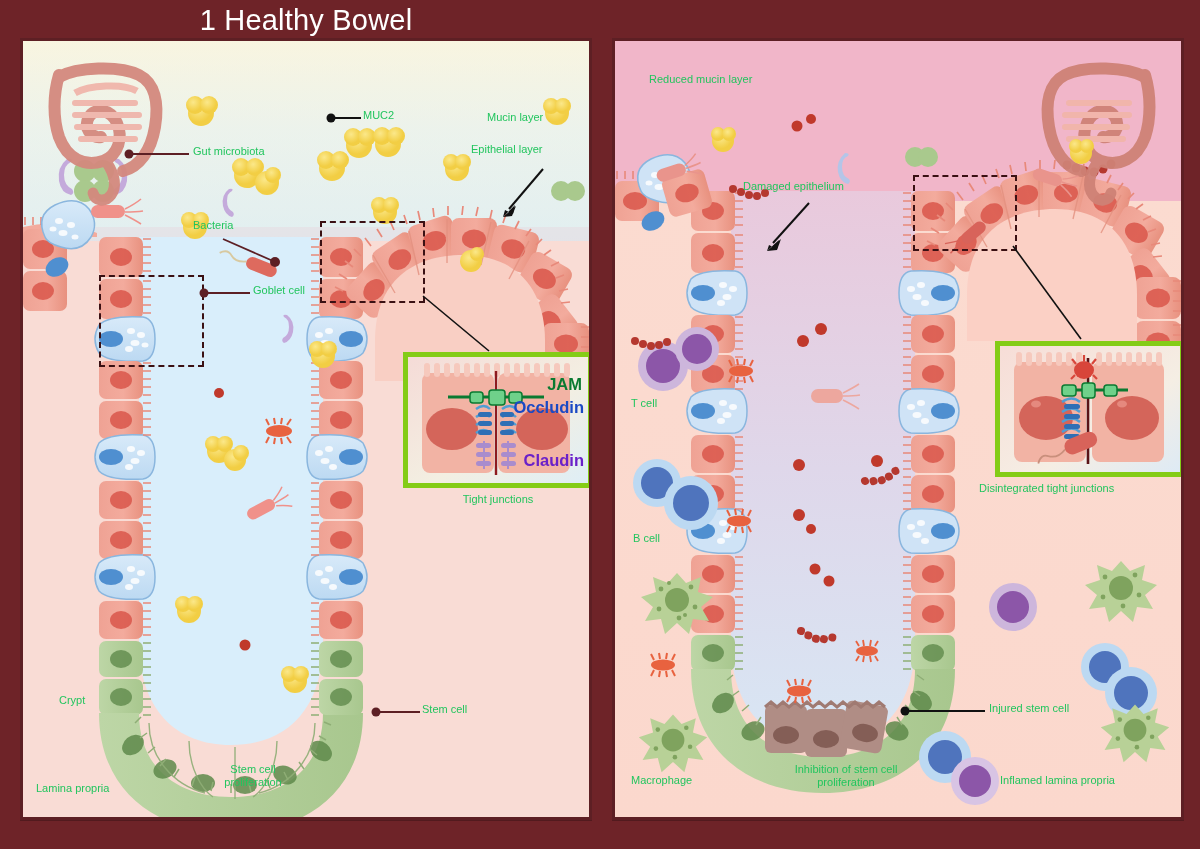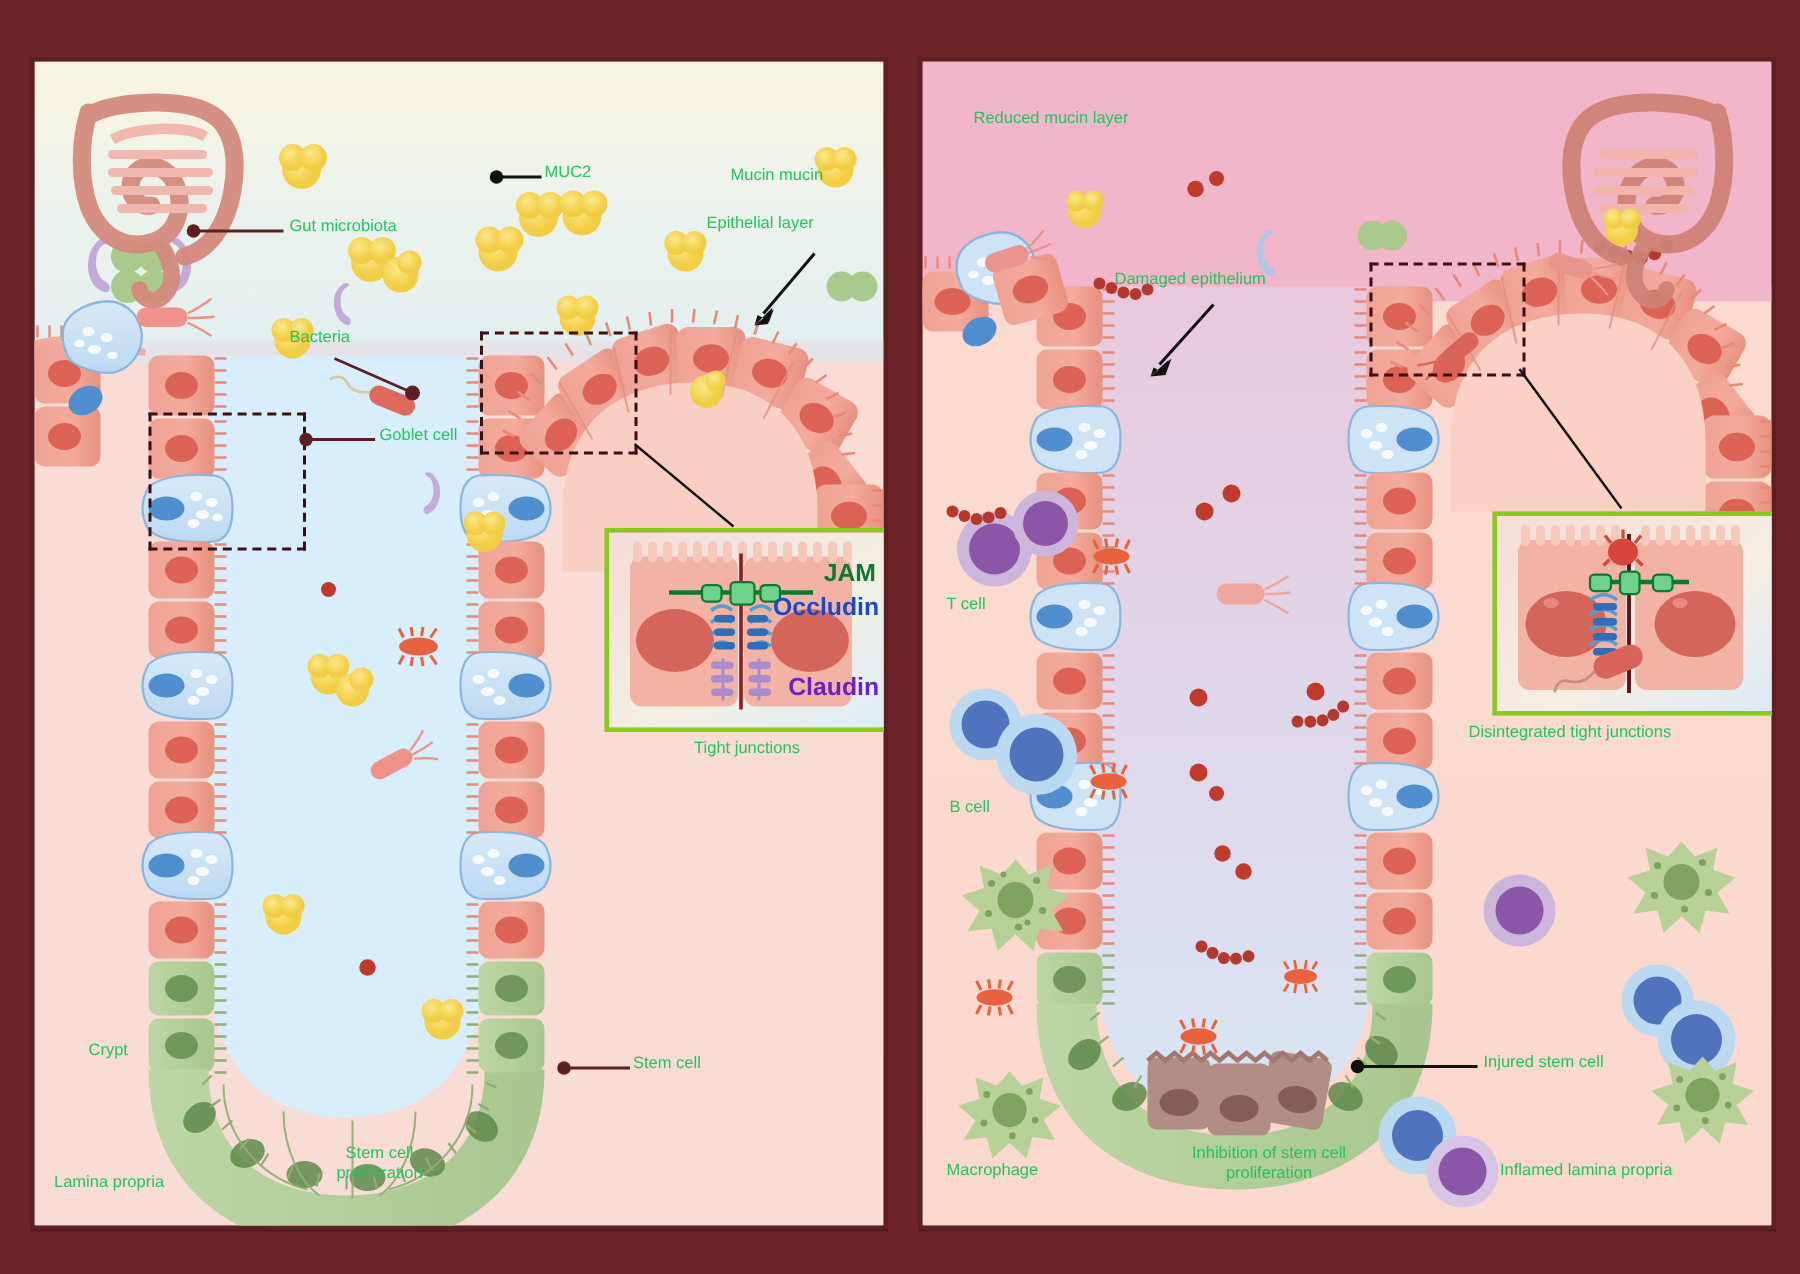--- a/index.html
+++ b/index.html
@@ -33,36 +33,37 @@
   .leader{position:absolute;background:#5d1f24;height:1.6px;transform-origin:0 50%;}
   .leader.blk{background:#111;height:1.5px;}
   .dot{position:absolute;width:9px;height:9px;border-radius:50%;background:#5d1f24;transform:translate(-50%,-50%);}
   .dot.blk{background:#111;}
 
   .arrow{position:absolute;}
   .dashed-box{position:absolute;border:2px dashed #3a1013;box-sizing:border-box;}
 
   
   .inset{
-    position:absolute;background:#f9a8d4;
-    border:3px solid #84cc16;box-sizing:border-box;overflow:hidden;
+    position:absolute;background:#86efac;
+    border:5px solid #84cc16;box-sizing:border-box;overflow:hidden;
   }
 
   .jam{color:#0a7a31;font-weight:bold;}
   .occ{color:#1a49c4;font-weight:bold;}
   .cla{color:#6a20c9;font-weight:bold;}
   .tjlab{position:absolute;font-size:16.5px;white-space:nowrap;}
 
   svg{display:block;overflow:visible;}
 </style>
 </head>
 <body>
 
 <div id="root">
 
+  <div class="panel-title" style="left:20px;top:4px;width:572px;">1 Healthy Bowel</div>
 
   <div class="panel" style="left:20px;top:38px;width:572px;height:782px;border:3px solid #5d1f24;box-sizing:border-box;">
     <div class="panel-inner">
 
       <svg width="566" height="776" viewBox="0 0 566 776">
         <defs>
           <linearGradient id="h-bg" x1="0" y1="0" x2="0" y2="1">
             <stop offset="0%" stop-color="#faf6e2"></stop>
             <stop offset="22%" stop-color="#f6f5e6"></stop>
             <stop offset="40%" stop-color="#eaf3ef"></stop>
@@ -581,21 +582,21 @@
         </svg>
         <span class="tjlab jam" style="right:6px;top:18px;">JAM</span>
         <span class="tjlab occ" style="right:4px;top:41px;">Occludin</span>
         <span class="tjlab cla" style="right:4px;top:94px;">Claudin</span>
       </div>
 
       <svg style="position:absolute;left:0;top:0;width:100%;height:100%;pointer-events:none;">
         <line x1="400" y1="255" x2="466" y2="310" stroke="#111" stroke-width="1.6"></line>
       </svg>
 
-      <div class="lbl" style="left:464px;top:70px;">Mucin mucin</div>
+      <div class="lbl" style="left:464px;top:70px;">Mucin layer</div>
 
       <div class="dot" style="left:308px;top:77px;background:#111;"></div>
       <div class="leader blk" style="left:308px;top:76px;width:30px;"></div>
       <div class="lbl" style="left:340px;top:68px;">MUC2</div>
 
       <div class="dot" style="left:106px;top:113px;"></div>
       <div class="leader" style="left:106px;top:112px;width:60px;"></div>
       <div class="lbl" style="left:170px;top:104px;">Gut microbiota</div>
 
       <div class="lbl" style="left:448px;top:102px;">Epithelial layer</div>

